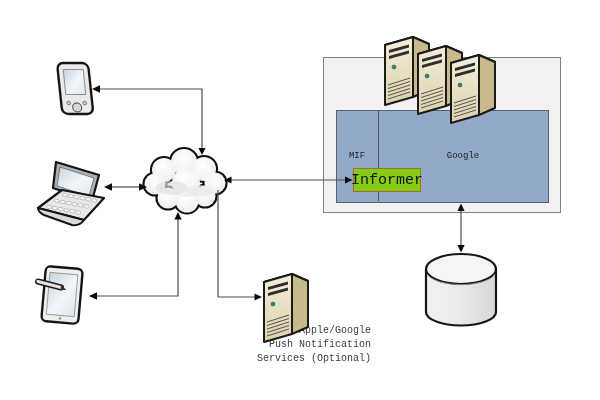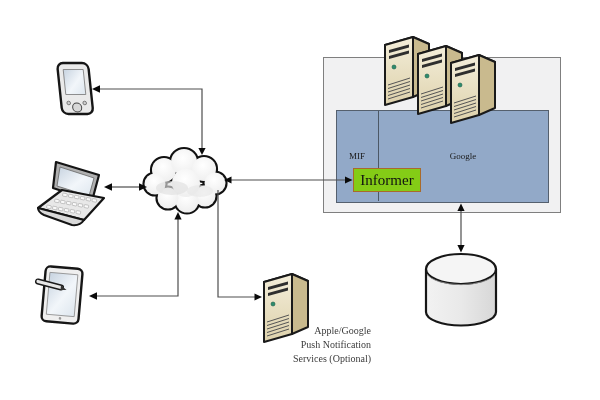--- a/index.html
+++ b/index.html
@@ -1,18 +1,18 @@
 <!DOCTYPE html>
 <html><head>
 <meta charset="utf-8">
 <style>
   html,body{margin:0;padding:0;background:#fff;}
   #canvas{
     position:relative;width:600px;height:400px;background:#ffffff;overflow:hidden;
-    font-family:Liberation Serif, serif;
+    font-family:Liberation Mono, monospace;
   }
   .abs{position:absolute;}
   #outer-box{
     left:323px;top:57px;width:236px;height:154px;
     background:#f1f1f2;border:1.5px solid #7f7f7f;
   }
   #maximo-box{
     left:336px;top:110px;width:211px;height:91px;
     background:#92a9c8;border:1px solid #55606e;
   }

